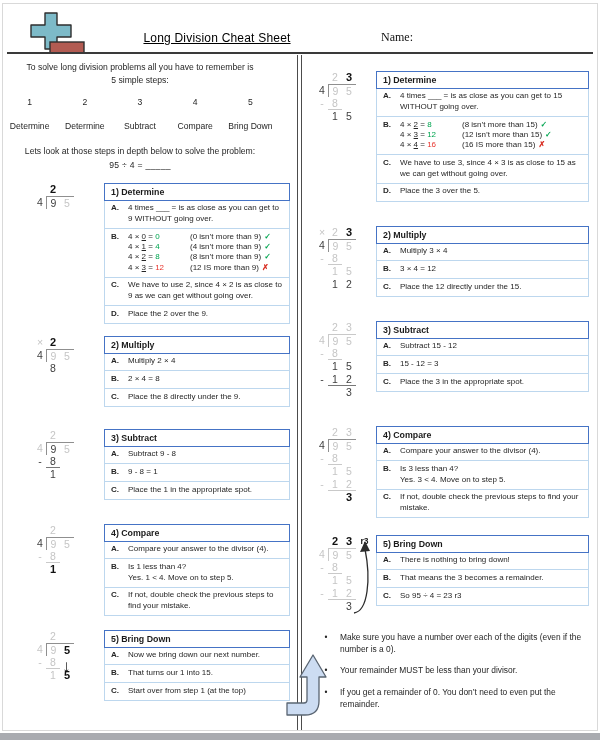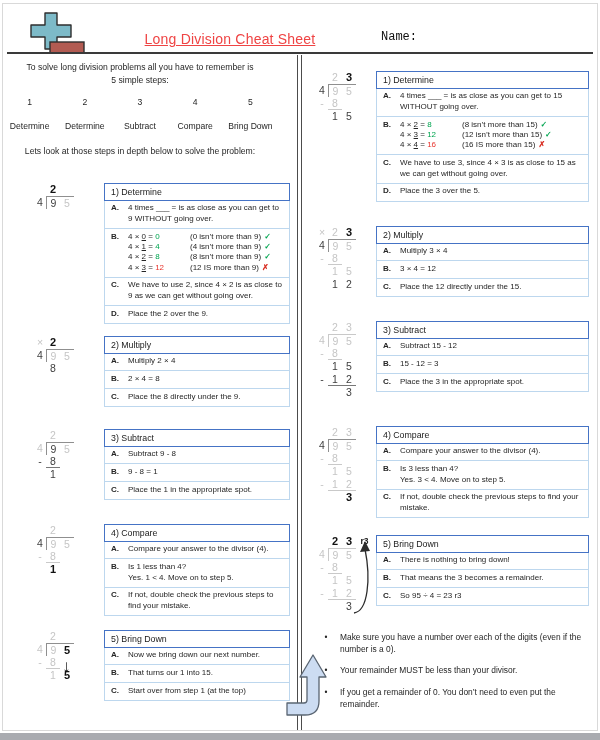--- a/index.html
+++ b/index.html
@@ -5,23 +5,23 @@
   html,body{margin:0;padding:0;background:#fff;}
   .page{position:relative;width:600px;height:740px;background:#ffffff;
         font-family:"Liberation Sans",sans-serif;overflow:hidden;}
   .page-border{position:absolute;left:2px;top:3px;right:2px;bottom:9px;
         border:1px solid #d9d9d9;pointer-events:none;}
   .bottom-strip{position:absolute;left:0;right:0;bottom:0;height:7px;background:#a9abb0;}
 
   
   .logo{position:absolute;left:26px;top:11px;}
   .header-rule{position:absolute;left:7px;right:7px;top:52px;height:2.4px;background:#3a3a3a;}
-  .doc-title{position:absolute;left:60px;top:31px;width:340px;text-align:center;
-        font-size:14px;color:#ef4444;text-decoration:underline;letter-spacing:.2px;}
-  .name-label{position:absolute;left:381px;top:30px;font-family:Liberation Mono, monospace;
+  .doc-title{position:absolute;left:47px;top:31px;width:340px;text-align:center;
+        font-size:12px;color:#000000;text-decoration:underline;letter-spacing:.2px;}
+  .name-label{position:absolute;left:381px;top:30px;font-family:Liberation Serif, serif;
         font-size:12px;color:#111;}
 
   
   .divider{position:absolute;left:297px;top:55px;bottom:10px;width:3px;
         border-left:1.3px solid #4c4c4c;border-right:1.3px solid #4c4c4c;}
 
   
   .intro{position:absolute;left:2px;top:61px;width:276px;color:#262626;}
   .intro-line1{text-align:center;font-size:8.6px;line-height:1.5;padding:0 24px;}
   .steps-grid{display:grid;grid-template-columns:repeat(5,1fr);margin-top:10px;
@@ -43,21 +43,21 @@
   .dg-cell.b{color:#111;font-weight:bold;font-size:11px;}
   .dg-cell.r{color:#222;font-weight:bold;font-size:8.5px;width:17px;}
   .kc{border-top:1.2px solid #999;}
   .kl{border-left:1.2px solid #999;}
   .down-arrow{position:absolute;left:44px;top:26px;font-size:17px;line-height:22px;
         font-weight:bold;color:#161616;}
   .curve-arrow{position:absolute;left:40px;top:4px;pointer-events:none;}
 
   .stepbox{flex:1;}
   .step-header{border:1.6px solid #4573c5;padding:2.5px 6px 3px;font-size:8.8px;
-        font-weight:normal;color:#1b1b1b;background:#fff;}
+        font-weight:bold;color:#1b1b1b;background:#fff;}
   .step-row{border:1px solid #bdd7ee;border-top:none;display:flex;
         padding:2.5px 6px 3.5px;font-size:8px;color:#262626;line-height:1.35;}
   .row-label{flex:none;width:17px;font-weight:bold;}
   .row-content{flex:1;white-space:pre-line;}
   .math-line{display:flex;align-items:baseline;line-height:1.3;}
   .math-expr{flex:none;width:62px;}
   .mult{text-decoration:underline;}
   .res-ok{color:#00a550;}
   .res-bad{color:#e8352e;}
   .mark-ok{color:#00a550;font-weight:bold;margin-left:3px;}
@@ -98,20 +98,21 @@
         <div>3</div>
         <div>4</div>
         <div>5</div>
         <div>Determine</div>
         <div>Determine</div>
         <div>Subtract</div>
         <div>Compare</div>
         <div>Bring Down</div>
       </div>
     <div class="intro-line2">Lets look at those steps in depth below to solve the problem:</div>
+    <div class="problem">95 ÷ 4 = _____</div>
   </div>
 
   <div class="things">
     <div class="bullet-list" id="bullet-list">
         <div class="bullet-row">
           <span class="bullet-glyph">•</span>
           <span class="bullet-text">Make sure you have a number over each of the digits (even if the number is a 0).</span>
         </div>
         <div class="bullet-row">
           <span class="bullet-glyph">•</span>

